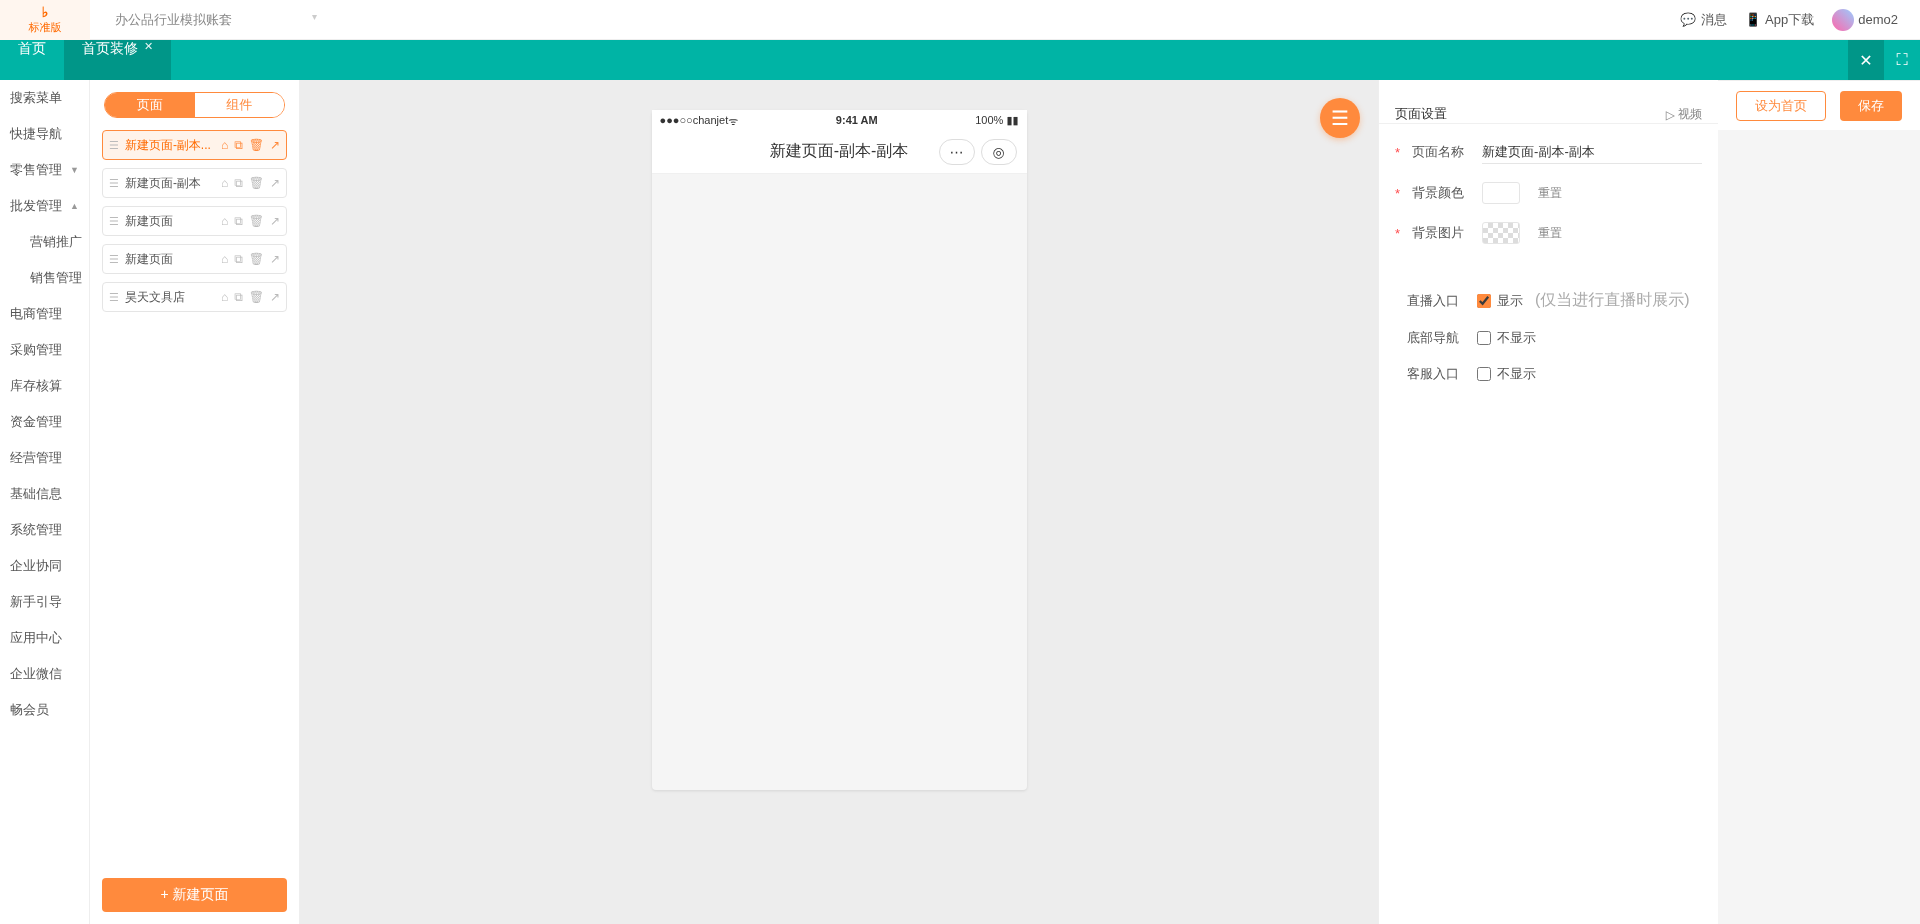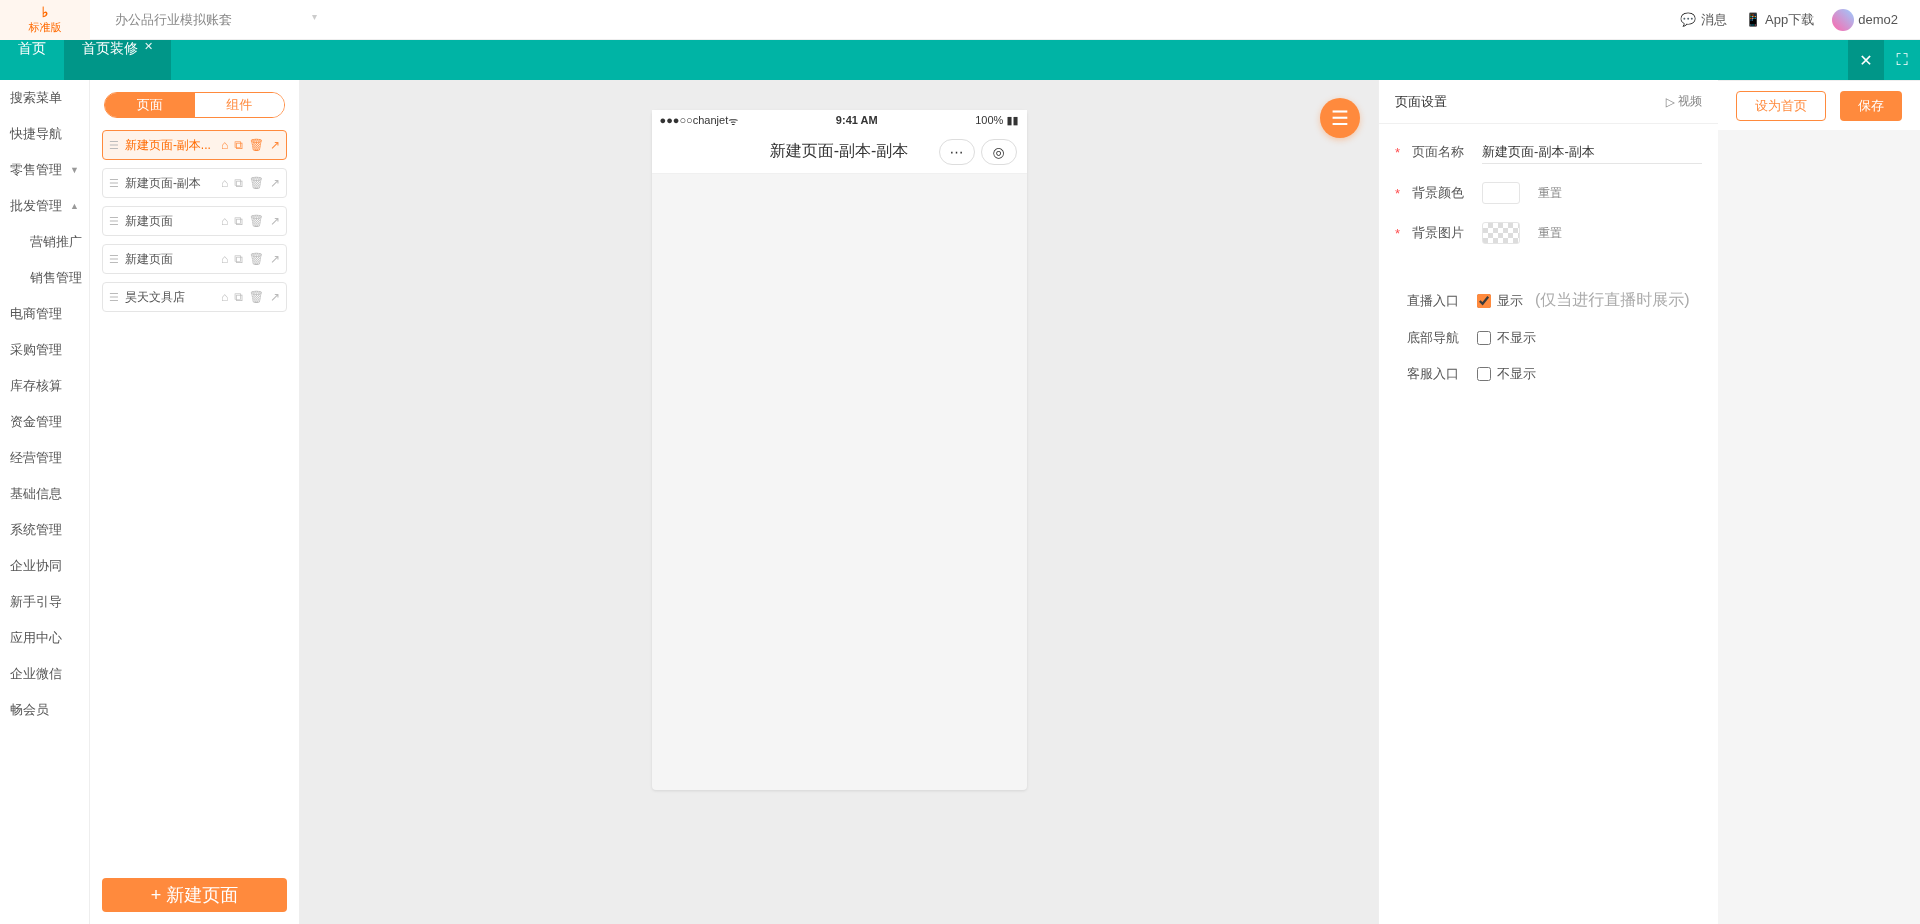--- a/index.html
+++ b/index.html
@@ -37,34 +37,34 @@
 .seg div{flex:1;display:flex;align-items:center;justify-content:center;cursor:pointer}
 .seg .on{background:#ff8a3d;color:#fff}
 .seg .off{background:#fff;color:#ff8a3d}
 .page-list{padding:0 12px;display:flex;flex-direction:column;gap:8px}
 .page-item{height:30px;border:1px solid #e5e5e5;border-radius:4px;display:flex;align-items:center;padding:0 6px;gap:6px;font-size:12px;color:#555;cursor:pointer}
 .page-item.active{border-color:#ff8a3d;background:#fff3ea;color:#ff6a00}
 .page-item .drag{font-size:11px;color:#bbb}
 .page-item .nm{flex:1;overflow:hidden;text-overflow:ellipsis;white-space:nowrap}
 .page-item .ico{font-size:12px;color:#bbb;cursor:pointer}
 .page-item.active .ico{color:#ff8a3d}
-.new-page-btn{margin:12px;height:34px;background:#ff8a3d;color:#fff;border-radius:4px;display:flex;align-items:center;justify-content:center;gap:4px;cursor:pointer;font-size:18px;margin-top:auto}
+.new-page-btn{margin:12px;height:34px;background:#ff8a3d;color:#fff;border-radius:4px;display:flex;align-items:center;justify-content:center;gap:4px;cursor:pointer;font-size:14px;margin-top:auto}
 
 .canvas-wrap{flex:1;position:relative;display:flex;justify-content:center;padding-top:30px;background:#ededed;overflow:auto}
 .phone{width:375px;height:680px;background:#f5f5f5;border-radius:4px;box-shadow:0 1px 3px rgba(0,0,0,.1);display:flex;flex-direction:column}
 .status-bar{height:20px;background:#fff;display:flex;align-items:center;padding:0 8px;font-size:11px;color:#333}
 .status-bar .sb-c{flex:1;text-align:center;font-weight:bold}
 .status-bar .sb-r{display:flex;align-items:center;gap:3px}
 .nav-bar{height:44px;background:#fff;display:flex;align-items:center;justify-content:center;position:relative;font-size:16px;color:#333;border-bottom:1px solid #f0f0f0}
 .nav-bar .nb-r{position:absolute;right:10px;display:flex;align-items:center;gap:6px}
 .nb-pill{border:1px solid #ddd;border-radius:14px;height:26px;width:36px;display:flex;align-items:center;justify-content:center;font-size:14px;color:#333}
 .fab{position:absolute;right:18px;top:18px;width:40px;height:40px;border-radius:50%;background:#ff8a3d;color:#fff;display:flex;align-items:center;justify-content:center;font-size:20px;cursor:pointer;box-shadow:0 2px 6px rgba(255,138,61,.4)}
 
 .settings{width:340px;background:#fff;border-left:1px solid #eee;display:flex;flex-direction:column;font-size:13px}
-.st-h{height:44px;display:flex;align-items:center;padding:0 16px;border-bottom:1px solid #f0f0f0}
+.st-h{height:44px;display:flex;align-items:flex-end;padding:0 16px;border-bottom:1px solid #f0f0f0}
 .st-h .ttl{color:#333}
 .st-h .vid{margin-left:auto;color:#888;font-size:12px;display:flex;align-items:center;gap:3px;cursor:pointer}
 .st-body{padding:16px;display:flex;flex-direction:column;gap:18px;color:#555;overflow:auto;flex:1}
 .row{display:flex;align-items:center;gap:12px}
 .row .req{color:#ff4d4f}
 .row .lbl{width:58px;color:#555}
 .row input[type=text]{flex:1;border:none;border-bottom:1px solid #e5e5e5;padding:4px 0;font-size:13px;color:#333;outline:none}
 .row .swatch{width:38px;height:22px;border:1px solid #e5e5e5;border-radius:3px;margin-right:6px}
 .row .reset{color:#888;cursor:pointer;font-size:12px}
 .row .checker{width:38px;height:22px;background-image:repeating-conic-gradient(#ddd 0 25%,#fff 0 50%);background-size:10px 10px;border:1px solid #e5e5e5;border-radius:3px;margin-right:6px}

